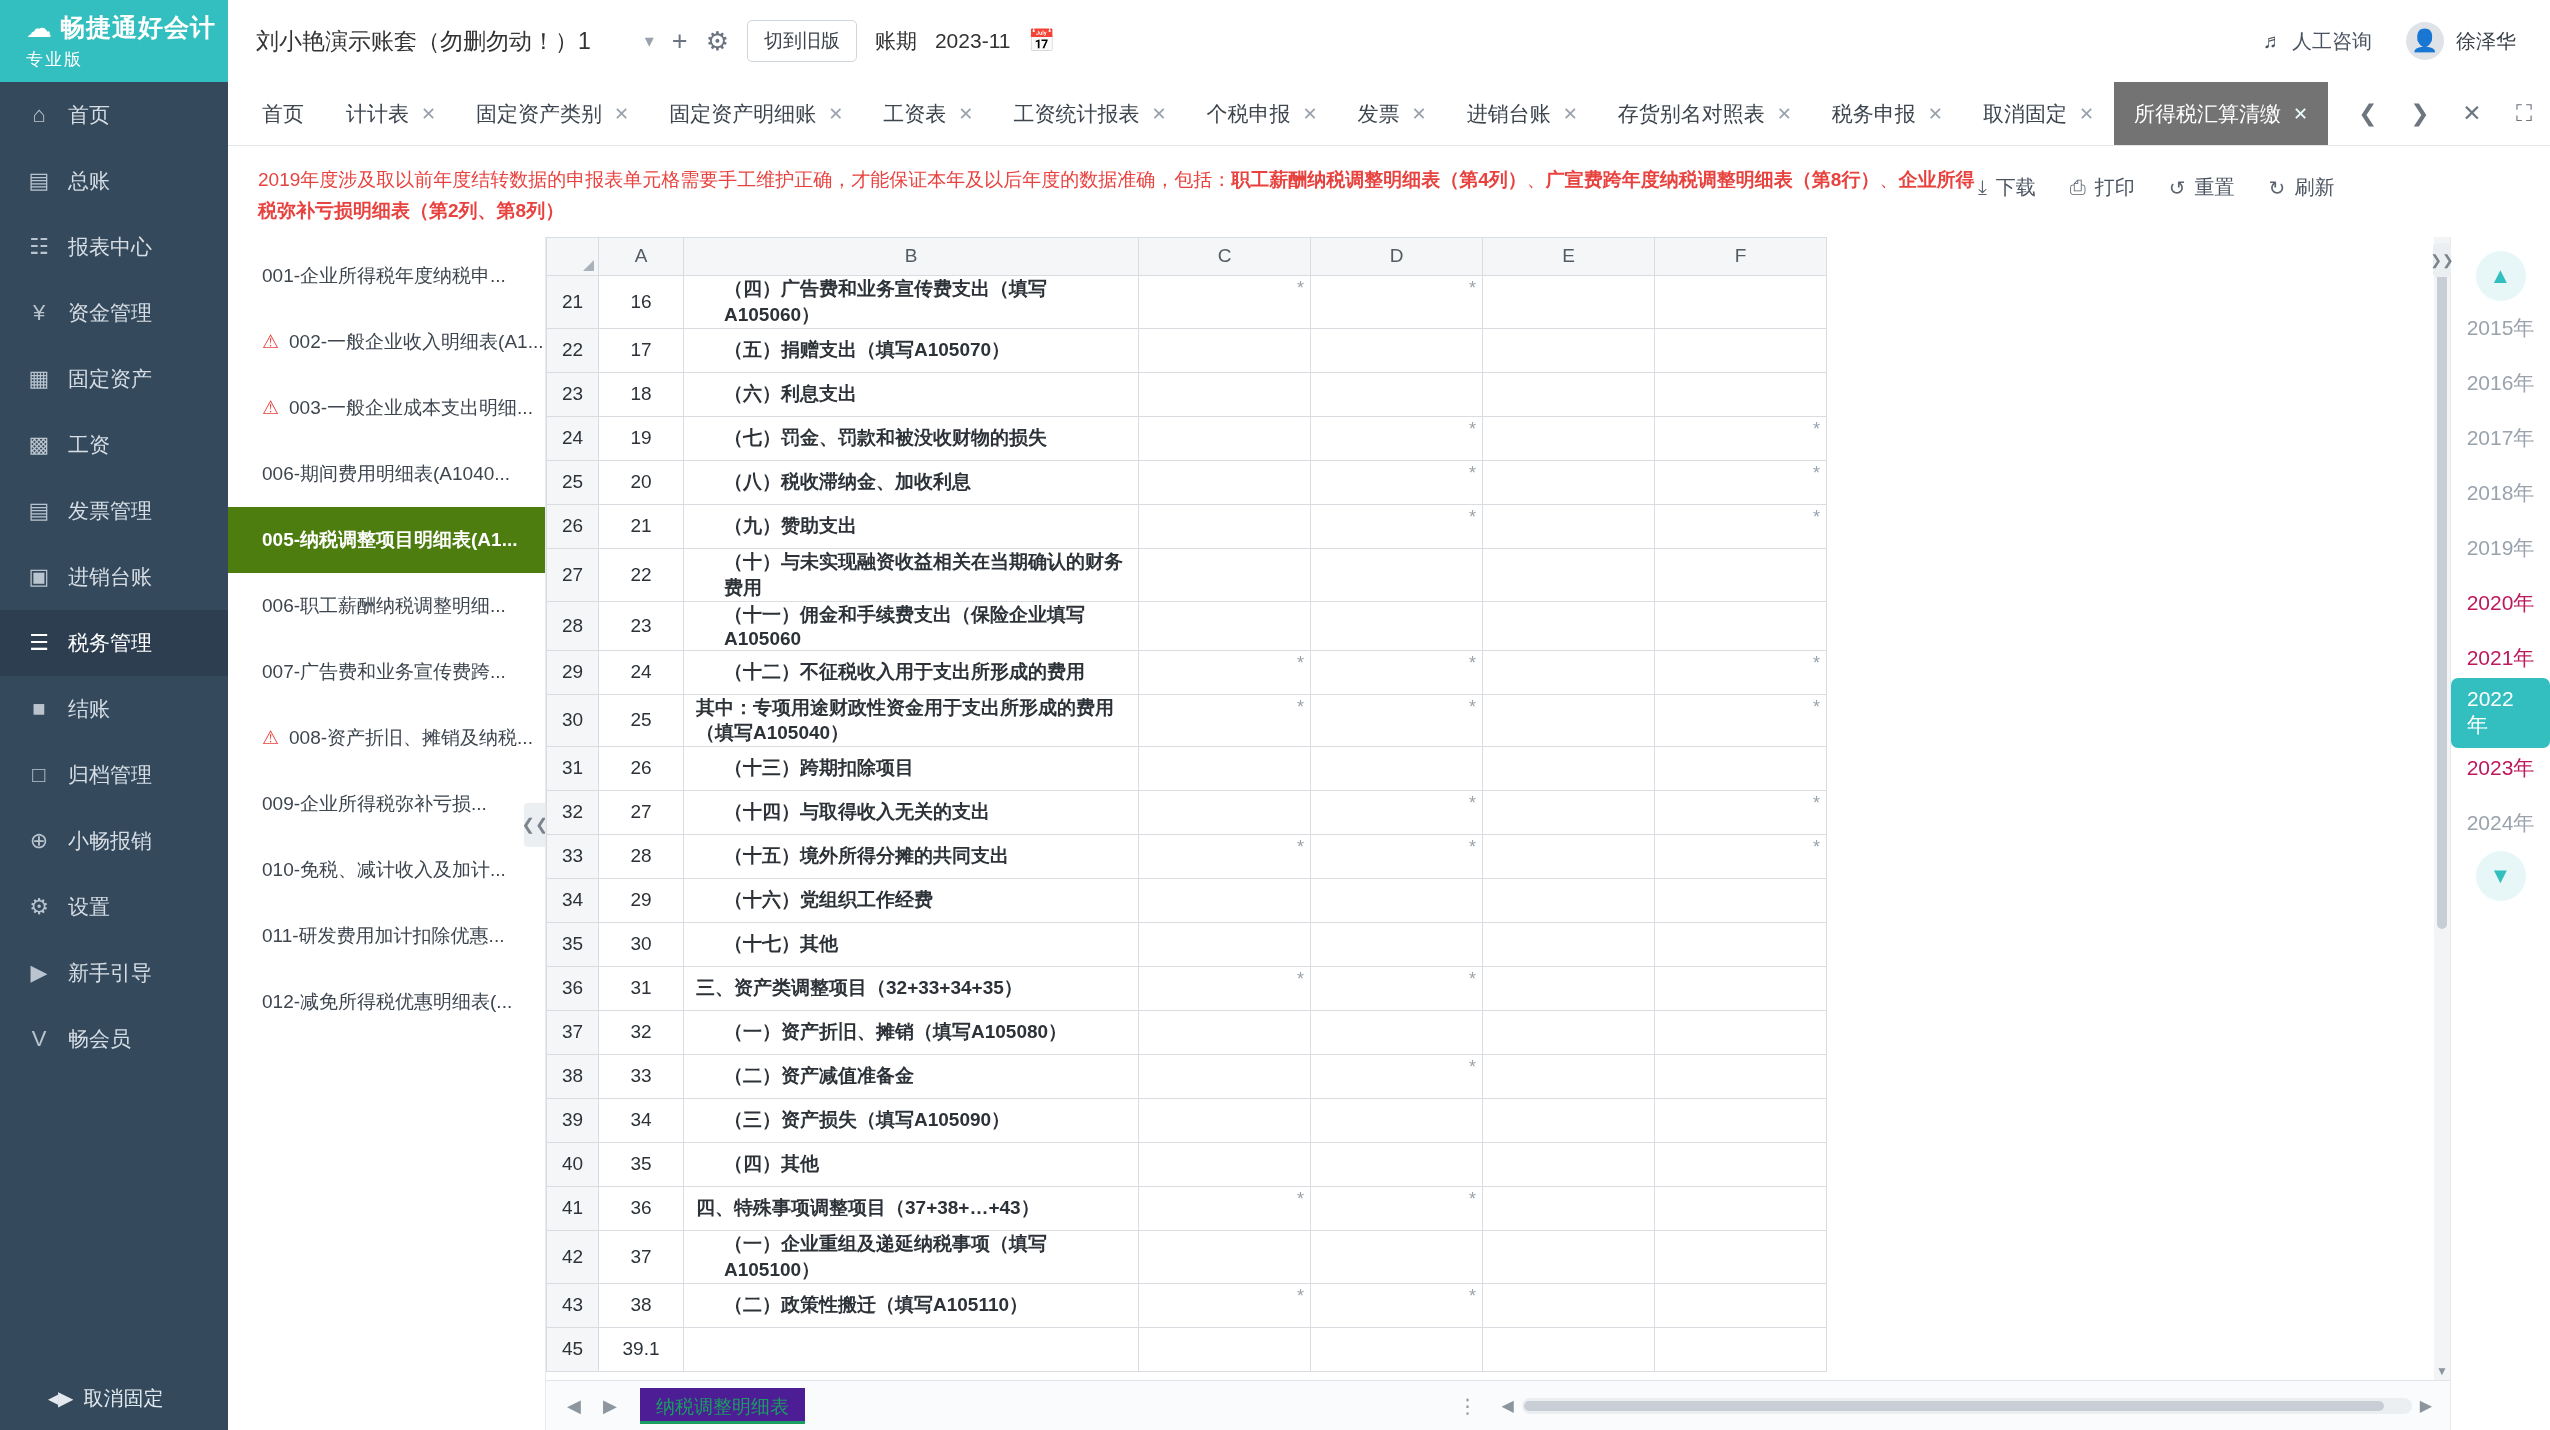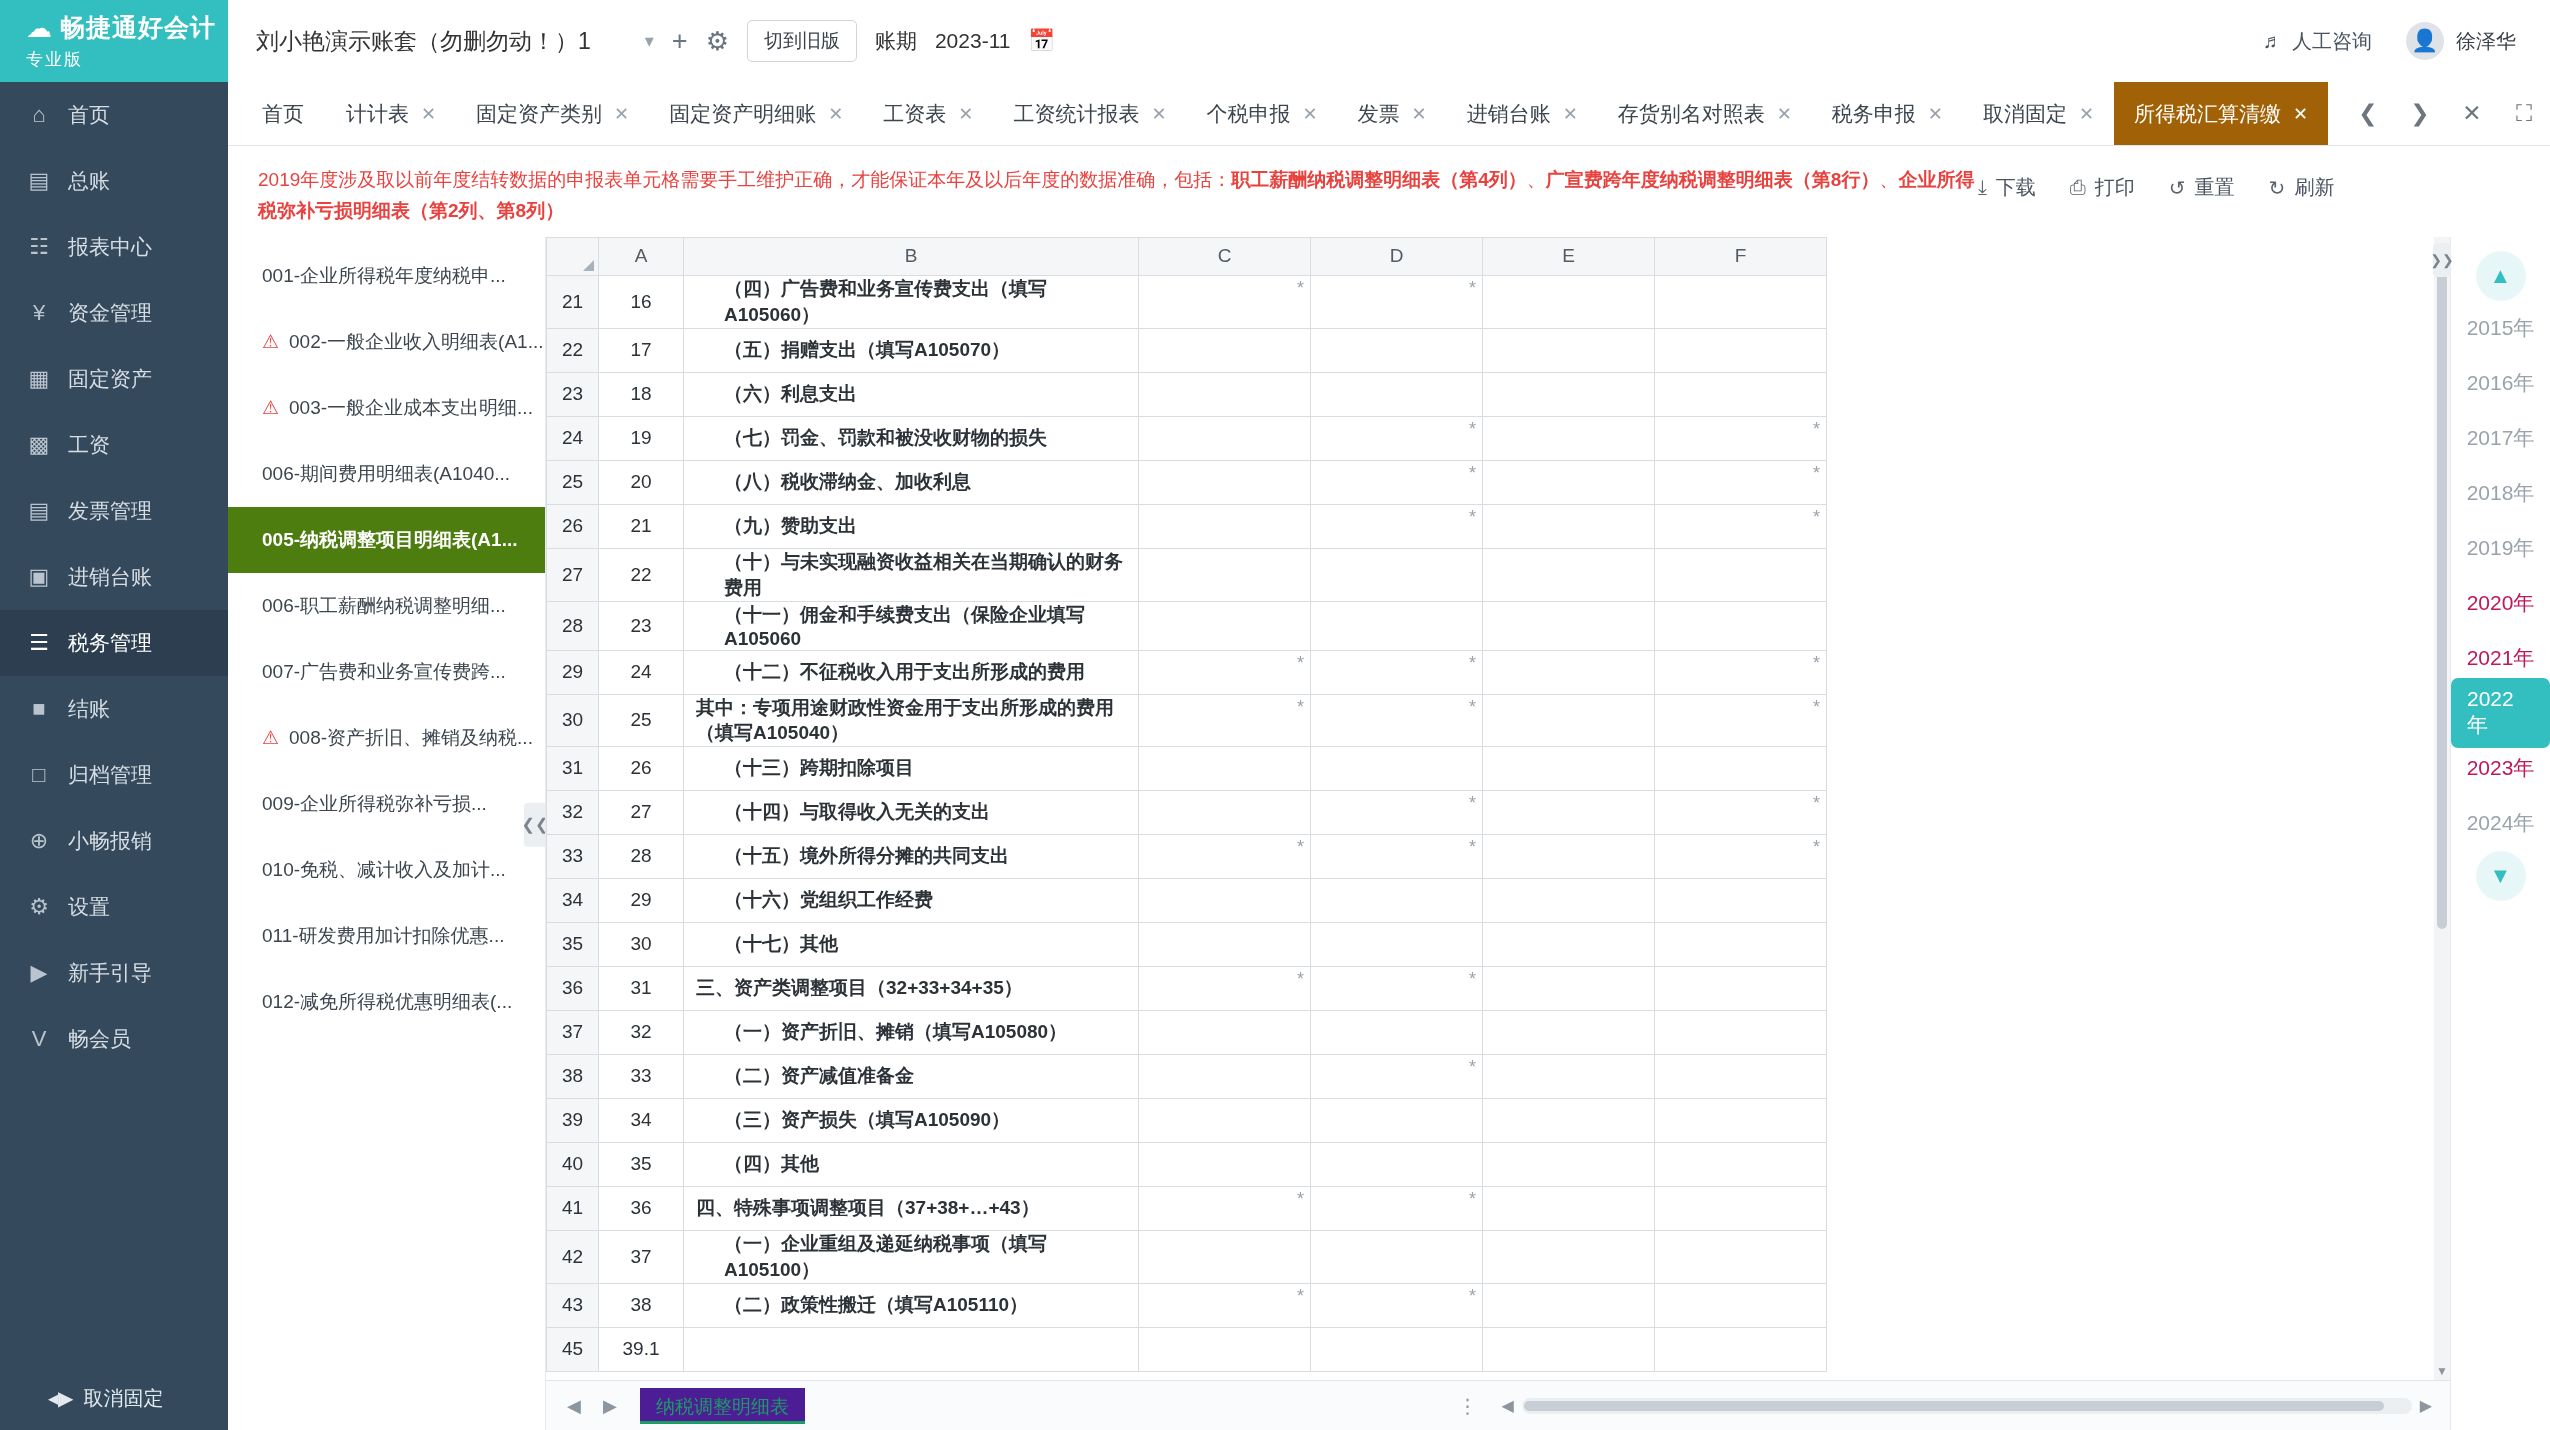--- a/index.html
+++ b/index.html
@@ -76,21 +76,21 @@
     height: 64px; display: flex; align-items: stretch;
     border-bottom: 1px solid #e3e7eb; background: #fff;
   }
   .tabs-scroll { flex: 1; display: flex; align-items: stretch; overflow: hidden; }
   .tab {
     display: flex; align-items: center; gap: 12px;
     padding: 0 20px; font-size: 21px; color: #3d454f; cursor: pointer;
     white-space: nowrap;
   }
   .tab .x { color: #9aa3ad; font-size: 18px; }
-  .tab.active { background: #a16207; color: #fff; }
+  .tab.active { background: #737373; color: #fff; }
   .tab.active .x { color: #eafafa; }
   .tab.plain { padding-left: 34px; padding-right: 22px; }
   .tabstrip-ctrl { display: flex; align-items: center; gap: 0; }
   .ctrl-btn {
     width: 52px; height: 63px; display: flex; align-items: center; justify-content: center;
     font-size: 23px; color: #6d767f; cursor: pointer;
   }
 
   
   .notice-row {

